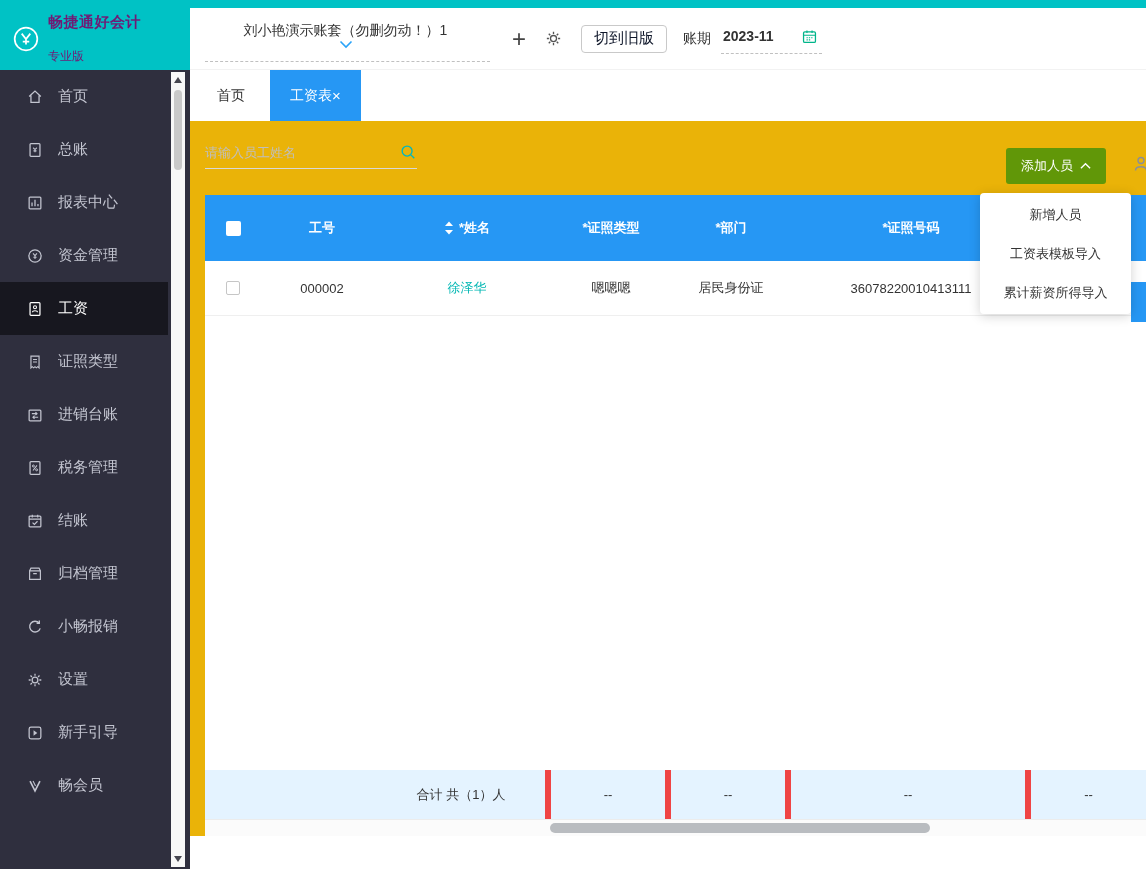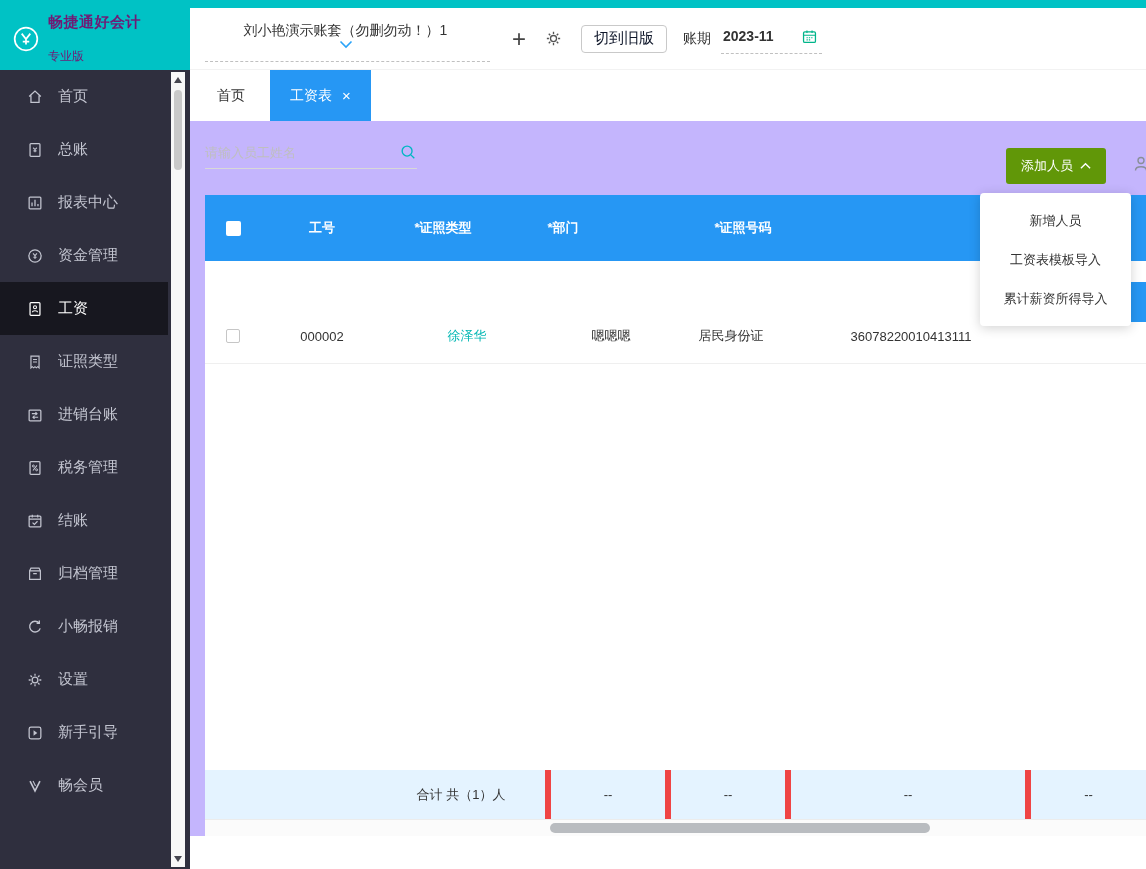--- a/index.html
+++ b/index.html
@@ -30,54 +30,54 @@
   .account { width:285px; display:flex; justify-content:space-between; align-items:center; border-bottom:1px dashed #c0c0c0; padding:6px 4px 12px 0; font-size:14px; color:#333; cursor:pointer;flex-direction:column; }
   .plus { font-size:24px; font-weight:200; color:#444; margin-left:22px; line-height:1; cursor:pointer; }
   .gear { margin-left:18px; cursor:pointer; color:#555; }
   .old-btn { margin-left:18px; height:28px; padding:0 12px; font-size:15px; color:#0f172a; background:#fff; border:1px solid #c9c9c9; border-radius:4px; cursor:pointer; font-family:inherit; }
   .period-label { margin-left:16px; font-size:14px; color:#333; }
   .period { margin-left:10px; display:flex; align-items:center; gap:27px; border-bottom:1px dashed #c0c0c0; padding:4px 4px 8px 2px; cursor:pointer; }
   .period-value { font-size:14px; font-weight:bold; color:#333; }
 
   .tabbar { height:51px; display:flex; align-items:stretch; padding-left:10px; background:#fff; }
   .tab { display:flex; align-items:center; justify-content:center; padding:0 17px; font-size:14px; color:#333; cursor:pointer; }
-  .tab.active { background:#2697f4; color:#fff; gap:10px; margin-left:8px; padding:0 20px; }
+  .tab.active { background:#2697f4; color:#fff; margin-left:8px; padding:0 20px; }
   .tab-close { font-size:15px; line-height:1; cursor:pointer; }
 
-  .content { position:absolute; top:113px; left:0; right:0; bottom:0; background:#c4b5fd; overflow:hidden; }
+  .content { position:absolute; top:113px; left:0; right:0; bottom:0; background:#eab308; overflow:hidden; }
 
   .search { position:absolute; left:15px; top:22px; width:212px; display:flex; align-items:center; gap:6px; border-bottom:1px solid #d8d8d8; padding-bottom:7px; }
   .search input { border:none; outline:none; background:transparent; flex:1; font-size:13px; color:#333; font-family:inherit; }
   .search input::placeholder { color:#bfbfbf; }
 
   .add-btn { position:absolute; left:816px; top:27px; width:100px; height:36px; background:#619708; color:#fff; font-size:13px; border:none; border-radius:3px; display:flex; align-items:center; justify-content:center; gap:7px; cursor:pointer; font-family:inherit; }
   .person-partial { position:absolute; left:943px; top:33px; width:20px; height:20px; color:#8a8f99; cursor:pointer; }
 
   
   .table-card { position:absolute; left:15px; right:0; top:74px; bottom:33px; background:#fff; display:flex; flex-direction:column; }
   .thead { display:flex; height:66px; background:#2697f4; color:#fff; font-size:13px; font-weight:bold; flex:0 0 auto; }
-  .trow  { display:flex; height:55px; background:#fff; border-bottom:1px solid #efefef; font-size:13px; color:#333; flex:0 0 auto;margin-top:48px; }
+  .trow  { display:flex; height:55px; background:#fff; border-bottom:1px solid #efefef; font-size:13px; color:#333; flex:0 0 auto; }
   .cell { display:flex; align-items:center; justify-content:center; gap:5px; }
   .c0 { width:56px; } .c1 { width:122px; } .c2 { width:168px; } .c3 { width:120px; }
   .c4 { width:120px; } .c5 { width:240px; } .c6 { flex:1; }
   .hcheck { width:15px; height:15px; background:#fff; border-radius:2px; display:inline-block; cursor:pointer; }
   .rcheck { width:14px; height:14px; background:#fff; border:1px solid #c6c6c6; border-radius:2px; display:inline-block; cursor:pointer; }
   .name-link { color:#00b7b3; cursor:pointer; text-decoration:none; }
   .tfill { flex:1 1 auto; background:#fff; }
   .tfoot { display:flex; height:49px; background:#e4f3ff; font-size:13px; color:#333; flex:0 0 auto; }
   .fcell { display:flex; align-items:center; justify-content:center; border-right:6px solid #ef4444; }
   .f0 { width:346px; justify-content:flex-end; }
   .f0 span { width:168px; text-align:center; }
   .f1,.f2 { width:120px; } .f3 { width:240px; } .f4 { flex:1; border-right:none; }
   .hscroll { height:17px; background:#fbfbfb; border-top:1px solid #ececec; position:relative; flex:0 0 auto; }
   .hthumb { position:absolute; left:345px; top:3px; width:380px; height:10px; background:#b9bcc0; border-radius:5px; cursor:pointer; }
   .bottom-strip { position:absolute; left:0; right:0; bottom:0; height:33px; background:#fff; }
 
   
-  .dropdown { position:absolute; left:790px; top:72px; width:151px; background:#fff; border-radius:4px; box-shadow:0 2px 12px rgba(0,0,0,0.18); padding:8px 0; z-index:10; }
+  .dropdown { position:absolute; left:790px; top:72px; width:151px; background:#fff; border-radius:4px; box-shadow:0 2px 12px rgba(0,0,0,0.18); padding:2px 0; z-index:10; }
   .drop-item { height:39px; display:flex; align-items:center; justify-content:center; font-size:13px; color:#333; cursor:pointer; }
   .blue-frag { position:absolute; left:941px; top:161px; width:15px; height:40px; background:#2697f4; z-index:5; }
 </style>
 </head>
 <body>
 
 <div class="app">
   <div class="topstrip"></div>
 
   <aside class="sidebar">
@@ -265,20 +265,27 @@
       </div>
 
       <div class="table-card">
         <div class="thead">
           <div class="cell c0">
               <span class="hcheck"></span>
             </div>
           <div class="cell c1">
               <span>工号</span>
             </div>
+          <div class="cell c2">
+            <svg width="10" height="14" viewBox="0 0 10 14">
+                <path d="M5 0.5 L9 5 H1 Z" fill="#fff"></path>
+                <path d="M5 13.5 L1 9 H9 Z" fill="#fff"></path>
+              </svg>
+            <span>*姓名</span>
+          </div>
           <div class="cell c4">
               <span>*证照类型</span>
             </div>
           <div class="cell c3">
               <span>*部门</span>
             </div>
           <div class="cell c5">
               <span>*证照号码</span>
             </div>
           <div class="cell c6"></div>

